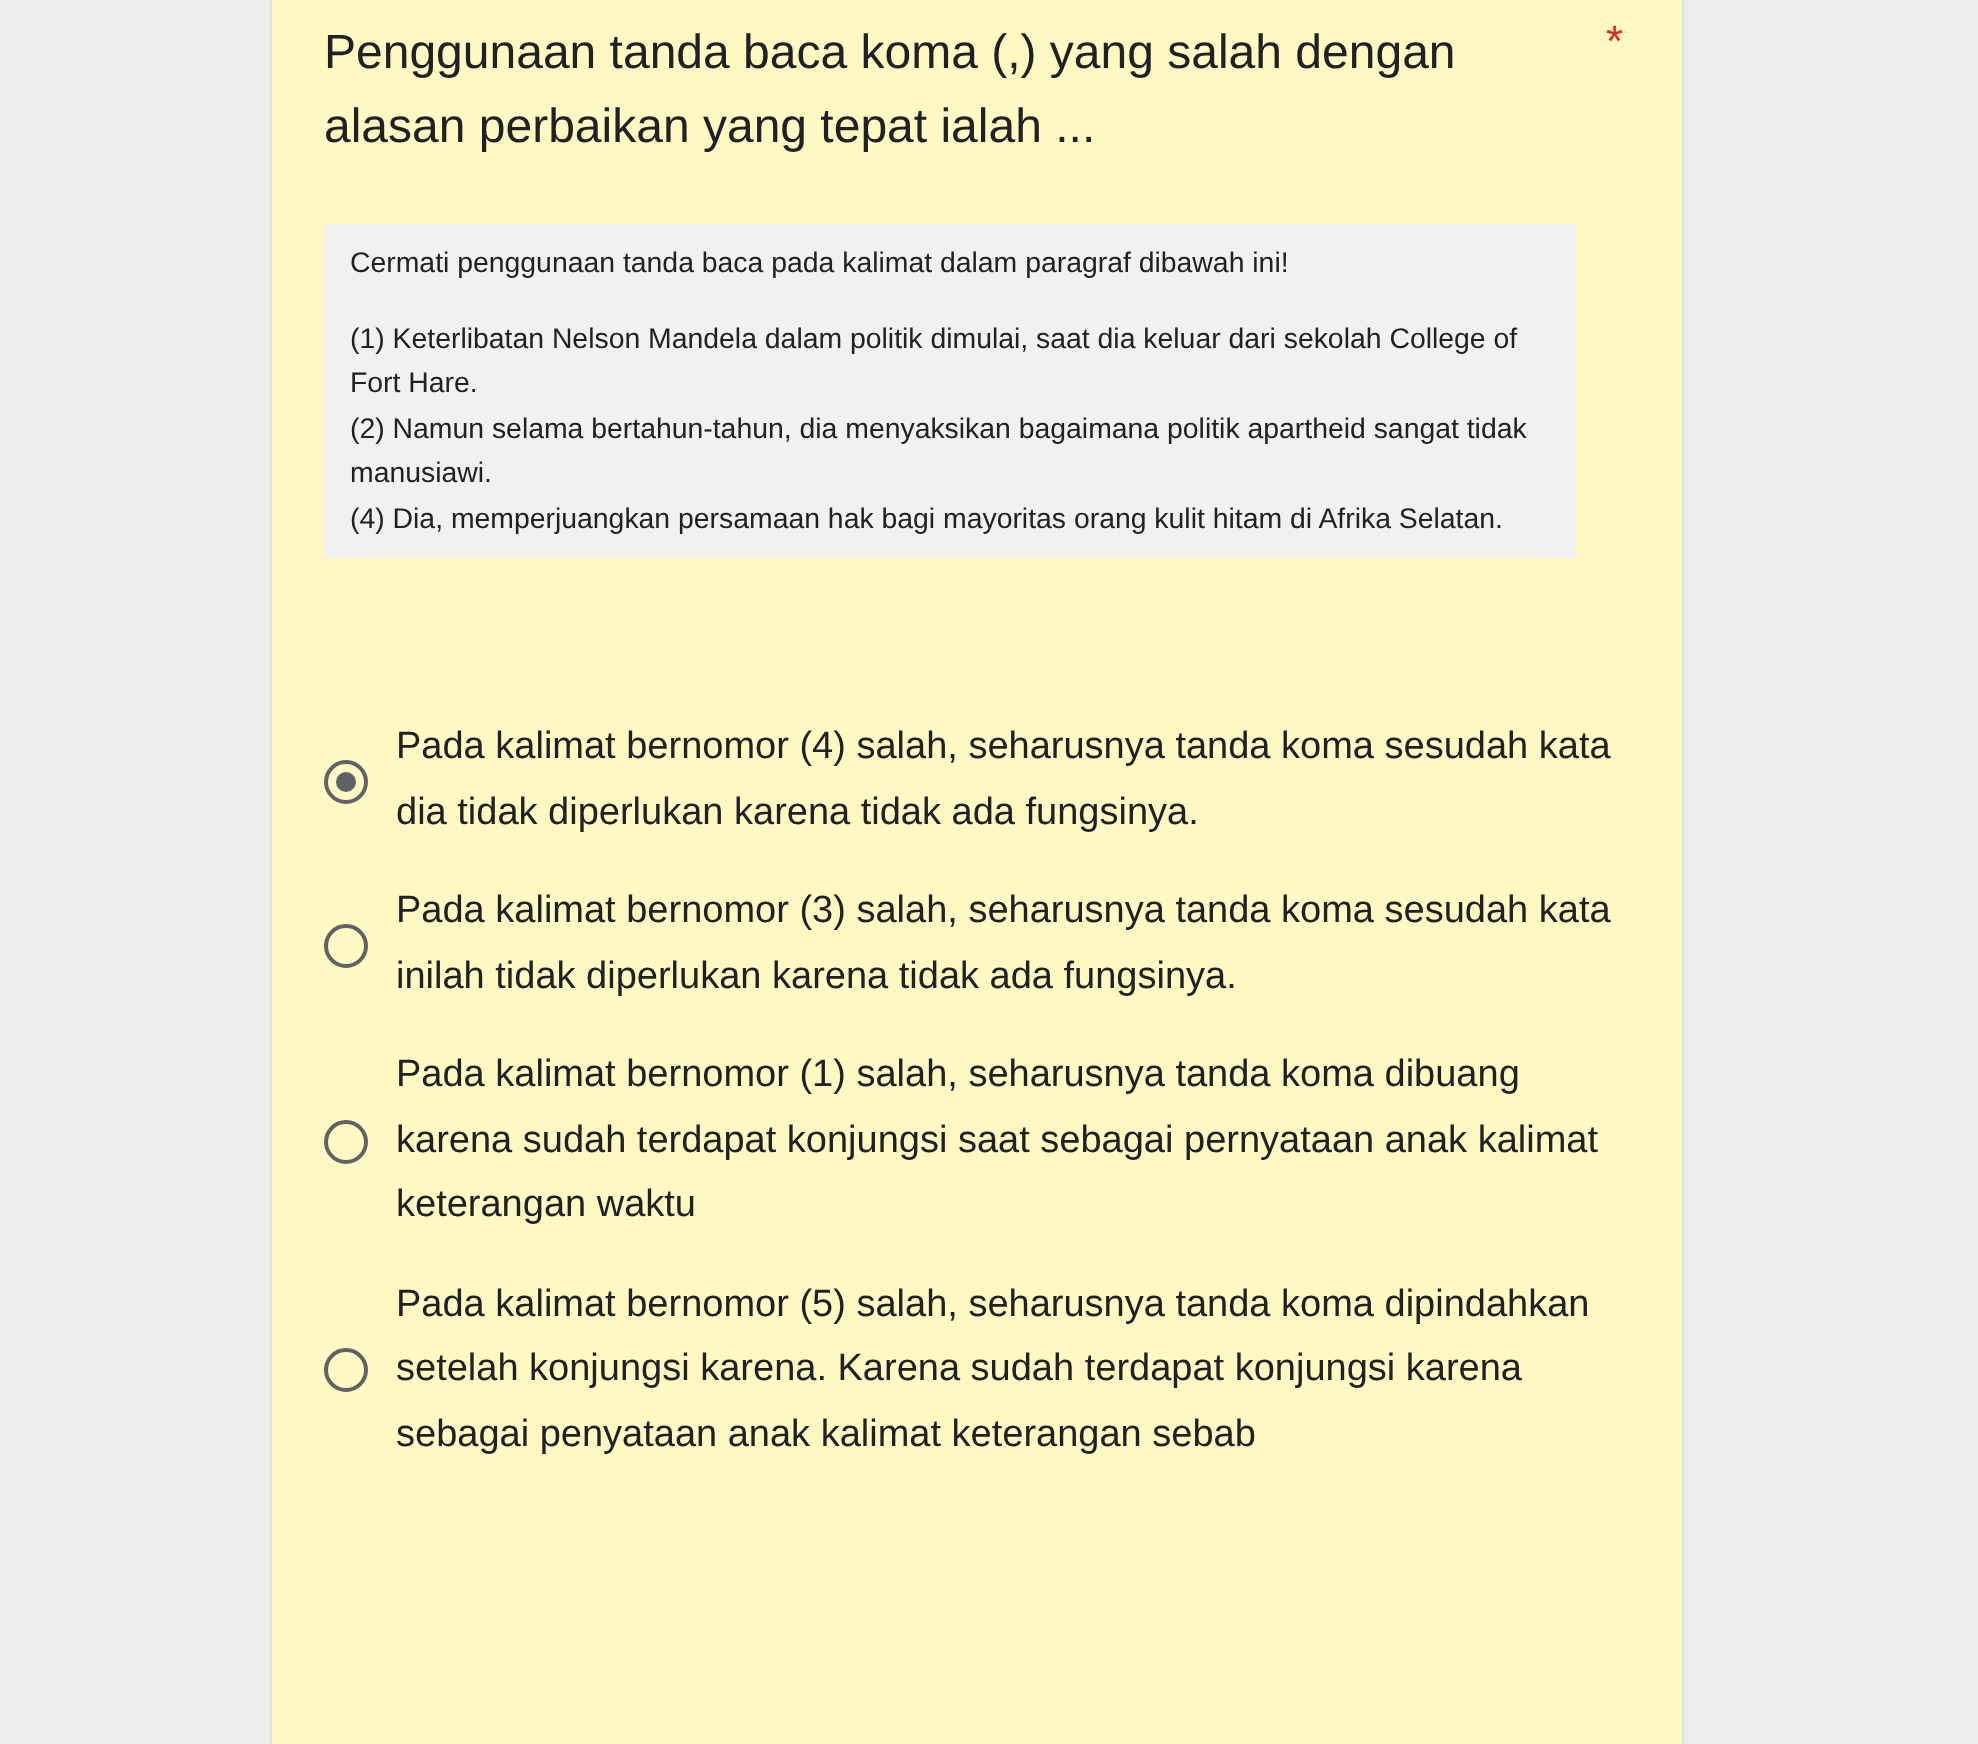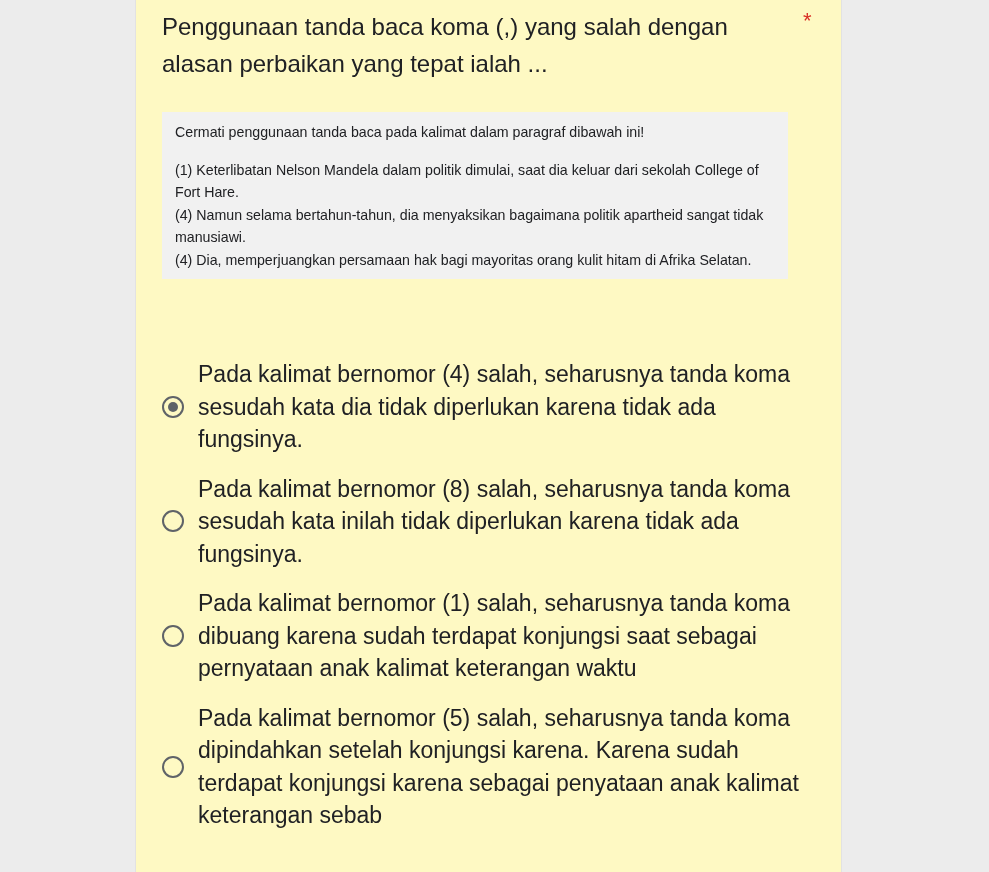--- a/index.html
+++ b/index.html
@@ -32,44 +32,44 @@
     .option { display: flex; align-items: center; margin-bottom: 17px; cursor: pointer; }
     .radio {
       flex: 0 0 auto; width: 18px; height: 18px; border: 2px solid #5f6368;
       border-radius: 50%; position: relative; box-sizing: content-box;
       margin-right: 14px;
     }
     .radio.checked::after {
       content: ""; position: absolute; left: 4px; top: 4px; width: 10px; height: 10px;
       border-radius: 50%; background: #5f6368;
     }
-    .option-label { font-size: 23px; line-height: 32.5px; color: #202124; width: 610px; }
+    .option-label { font-size: 19px; line-height: 32.5px; color: #202124; width: 610px; }
   </style>
 </head>
 <body>
 
 <div class="card">
   <div class="question">Penggunaan tanda baca koma (,) yang salah dengan alasan perbaikan yang tepat ialah ...</div>
   <div class="required">*</div>
 
   <div class="passage">
     <div class="intro">Cermati penggunaan tanda baca pada kalimat dalam paragraf dibawah ini!</div>
     <div>(1) Keterlibatan Nelson Mandela dalam politik dimulai, saat dia keluar dari sekolah College of Fort Hare.</div>
-    <div>(4) Namun selama bertahun-tahun, dia menyaksikan bagaimana politik apartheid sangat tidak manusiawi.</div>
+    <div>(2) Namun selama bertahun-tahun, dia menyaksikan bagaimana politik apartheid sangat tidak manusiawi.</div>
     <div>(4) Dia, memperjuangkan persamaan hak bagi mayoritas orang kulit hitam di Afrika Selatan.</div>
   </div>
 
   <div class="options">
     <div class="option">
       <span class="radio checked"></span>
       <span class="option-label">Pada kalimat bernomor (4) salah, seharusnya tanda koma sesudah kata dia tidak diperlukan karena tidak ada fungsinya.</span>
     </div>
     <div class="option">
       <span class="radio"></span>
-      <span class="option-label">Pada kalimat bernomor (8) salah, seharusnya tanda koma sesudah kata inilah tidak diperlukan karena tidak ada fungsinya.</span>
+      <span class="option-label">Pada kalimat bernomor (3) salah, seharusnya tanda koma sesudah kata inilah tidak diperlukan karena tidak ada fungsinya.</span>
     </div>
     <div class="option">
       <span class="radio"></span>
       <span class="option-label">Pada kalimat bernomor (1) salah, seharusnya tanda koma dibuang karena sudah terdapat konjungsi saat sebagai pernyataan anak kalimat keterangan waktu</span>
     </div>
     <div class="option">
       <span class="radio"></span>
       <span class="option-label">Pada kalimat bernomor (5) salah, seharusnya tanda koma dipindahkan setelah konjungsi karena. Karena sudah terdapat konjungsi karena sebagai penyataan anak kalimat keterangan sebab</span>
     </div>
   </div>

